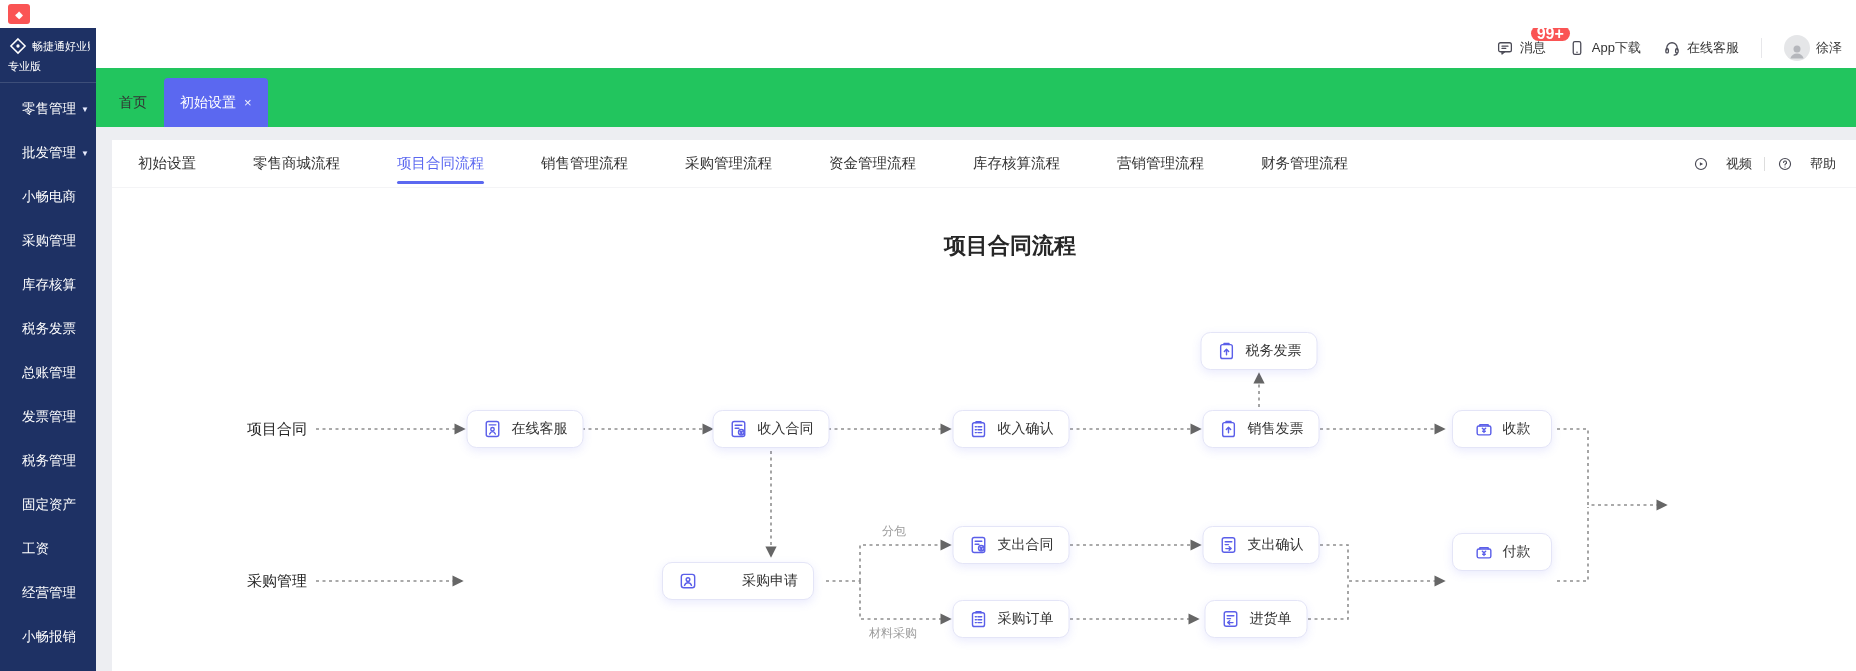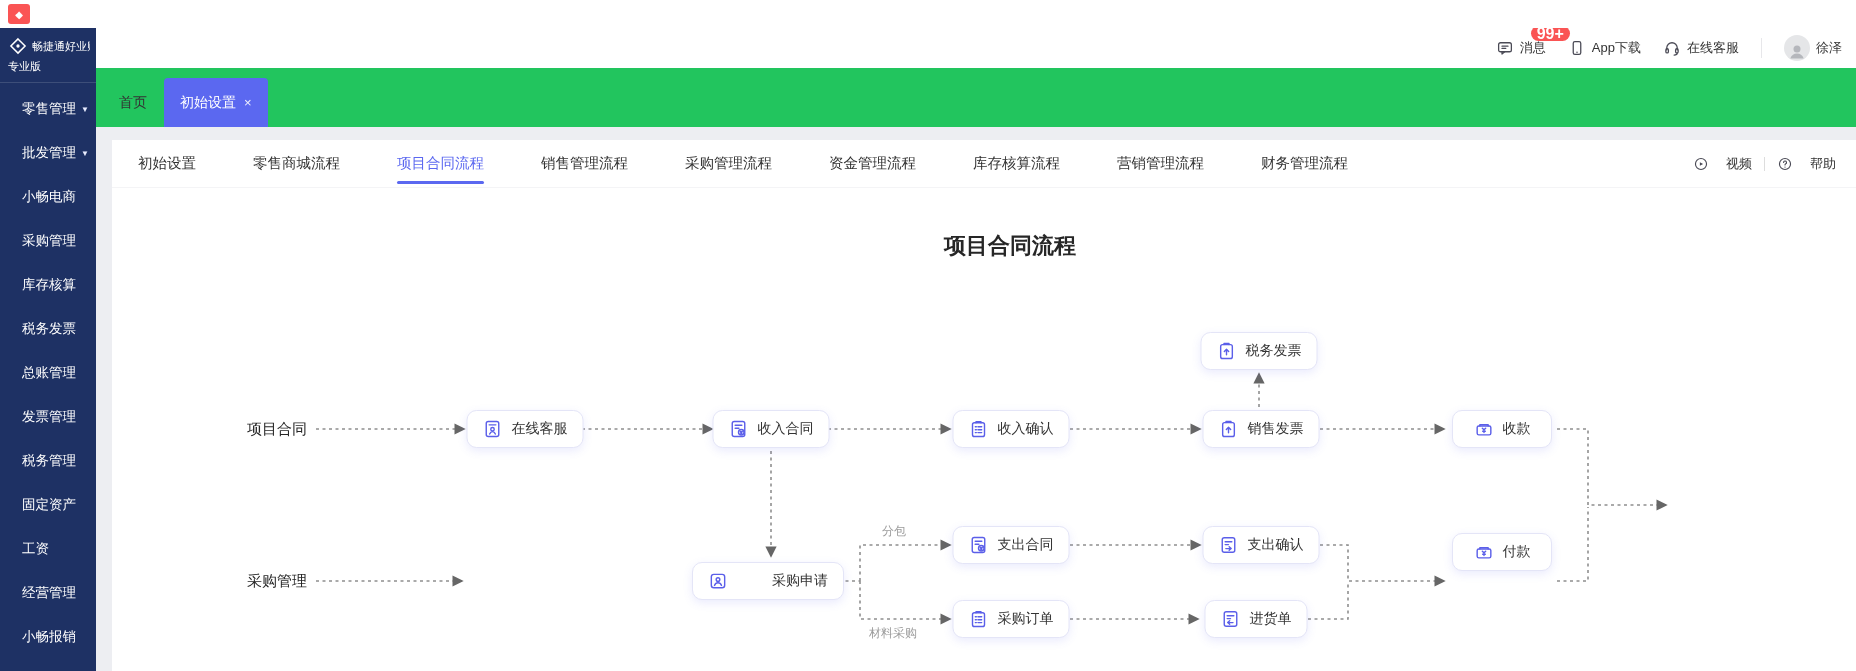--- a/index.html
+++ b/index.html
@@ -253,21 +253,21 @@
         <span>收款</span>
       </div>
       <div class="node" style="left: 1259px; top: 351px;">
         <span class="nicon"><svg viewBox="0 0 24 24" fill="none" stroke="currentColor" stroke-width="1.7" stroke-linecap="round" stroke-linejoin="round">
             <rect x="5" y="4.3" width="14" height="16.7" rx="2.2"></rect>
             <path d="M9 4.3V3h6v1.3"></path>
             <path d="M12 16.5v-6M9.4 12.6L12 10l2.6 2.6"></path>
           </svg></span>
         <span>税务发票</span>
       </div>
-      <div class="node" style="left: 768px; top: 581px; gap: 44px;">
+      <div class="node" style="left: 738px; top: 581px; gap: 44px;">
         <span class="nicon"><svg viewBox="0 0 24 24" fill="none" stroke="currentColor" stroke-width="1.7" stroke-linecap="round" stroke-linejoin="round">
             <rect x="4" y="4" width="16" height="16" rx="3"></rect>
             <circle cx="12" cy="10.3" r="2.2"></circle>
             <path d="M7.8 17.3c.8-2.1 2.4-3.2 4.2-3.2s3.4 1.1 4.2 3.2"></path>
           </svg></span>
         <span>采购申请</span>
       </div>
       <div class="node" style="left: 1011px; top: 545px;">
         <span class="nicon"><svg viewBox="0 0 24 24" fill="none" stroke="currentColor" stroke-width="1.7" stroke-linecap="round" stroke-linejoin="round">
             <rect x="4.5" y="3" width="15" height="18" rx="2.4"></rect>

